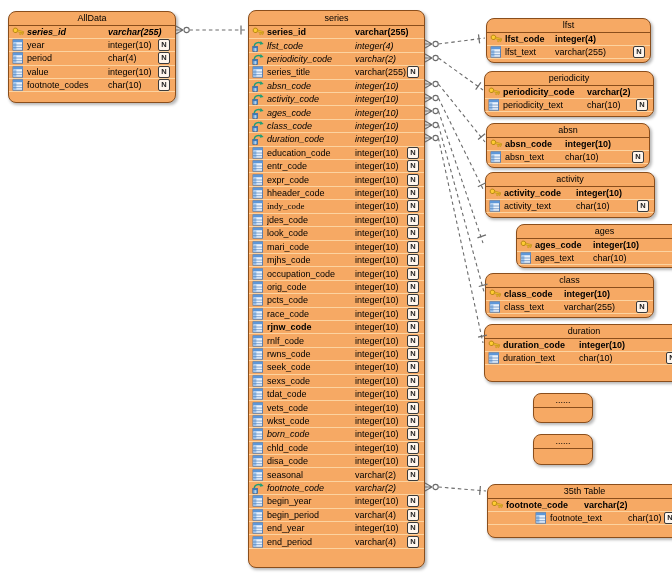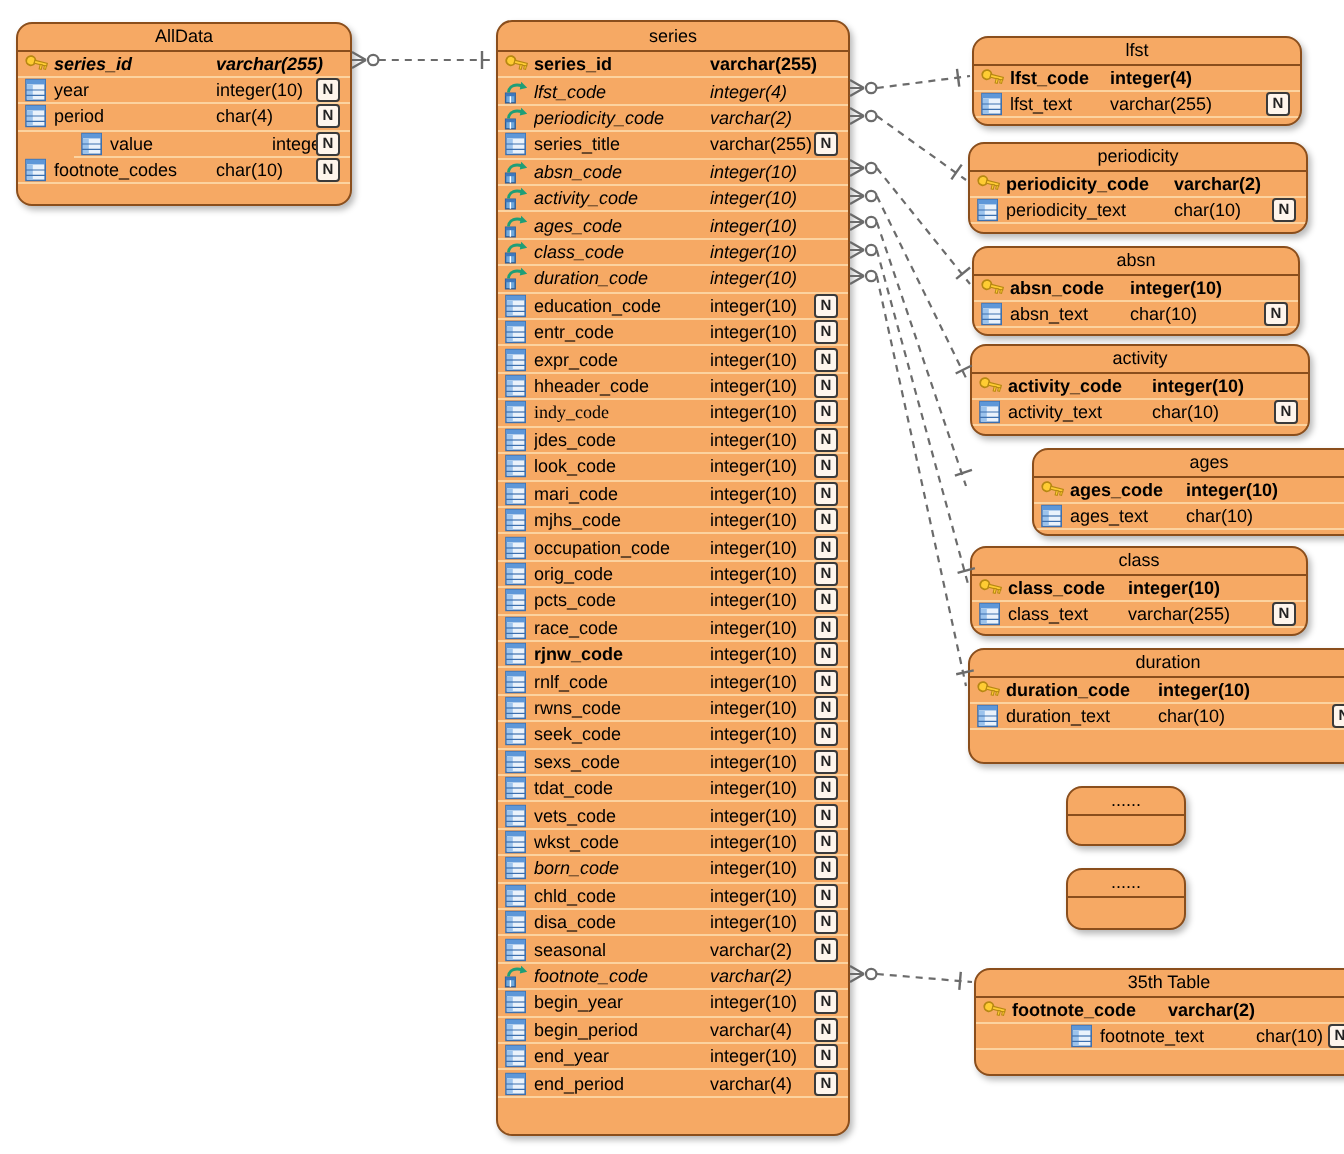--- a/index.html
+++ b/index.html
@@ -61,21 +61,21 @@
             <rect x="1" y="0.8" width="9.6" height="2.4" fill="#5E97D8"></rect>
             <rect x="1.4" y="3.4" width="3" height="7.4" fill="#9CC3EC"></rect>
             <line x1="1" y1="6" x2="10.6" y2="6" stroke="#3C70B0" stroke-width="0.6"></line>
             <line x1="1" y1="8.7" x2="10.6" y2="8.7" stroke="#3C70B0" stroke-width="0.6"></line>
           </svg>
         </span>
         <span class="cname" style="width: 81px; flex: 0 0 81px;">period</span>
         <span class="ctype">char(4)</span>
         <span class="nbox">N</span>
       </div>
-      <div class="db-row" style="height: 13.2px; margin-left: 28px;">
+      <div class="db-row" style="height: 13.2px;">
         <span class="icon">
           <svg width="13" height="12" viewBox="0 0 13 12">
             <rect x="1" y="0.8" width="9.6" height="10.4" fill="#EAF2FB" stroke="#3C70B0" stroke-width="0.8"></rect>
             <rect x="1" y="0.8" width="9.6" height="2.4" fill="#5E97D8"></rect>
             <rect x="1.4" y="3.4" width="3" height="7.4" fill="#9CC3EC"></rect>
             <line x1="1" y1="6" x2="10.6" y2="6" stroke="#3C70B0" stroke-width="0.6"></line>
             <line x1="1" y1="8.7" x2="10.6" y2="8.7" stroke="#3C70B0" stroke-width="0.6"></line>
           </svg>
         </span>
         <span class="cname" style="width: 81px; flex: 0 0 81px;">value</span>

